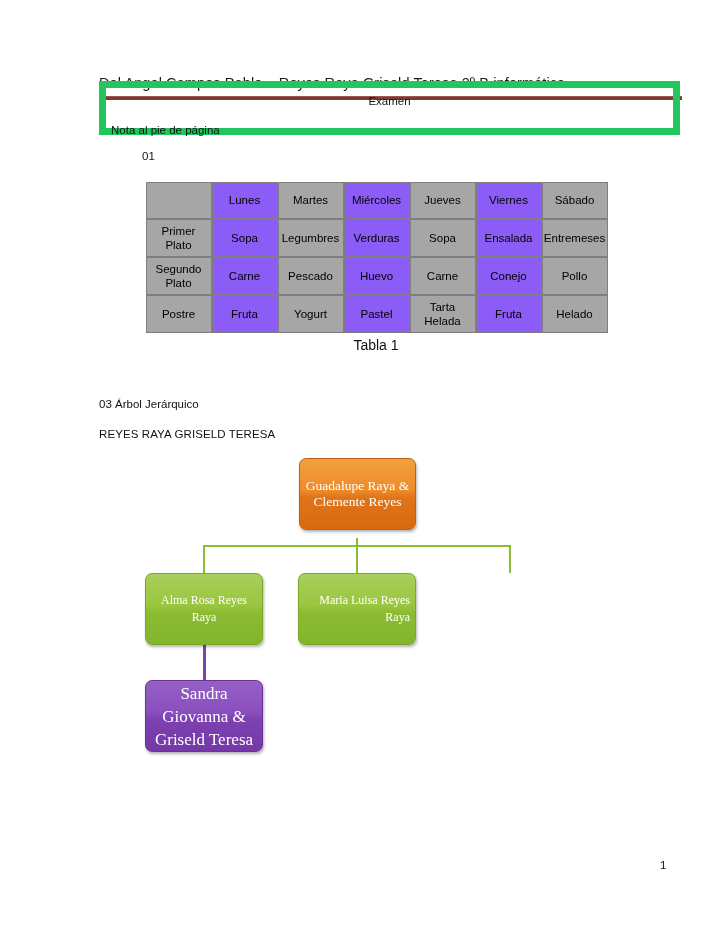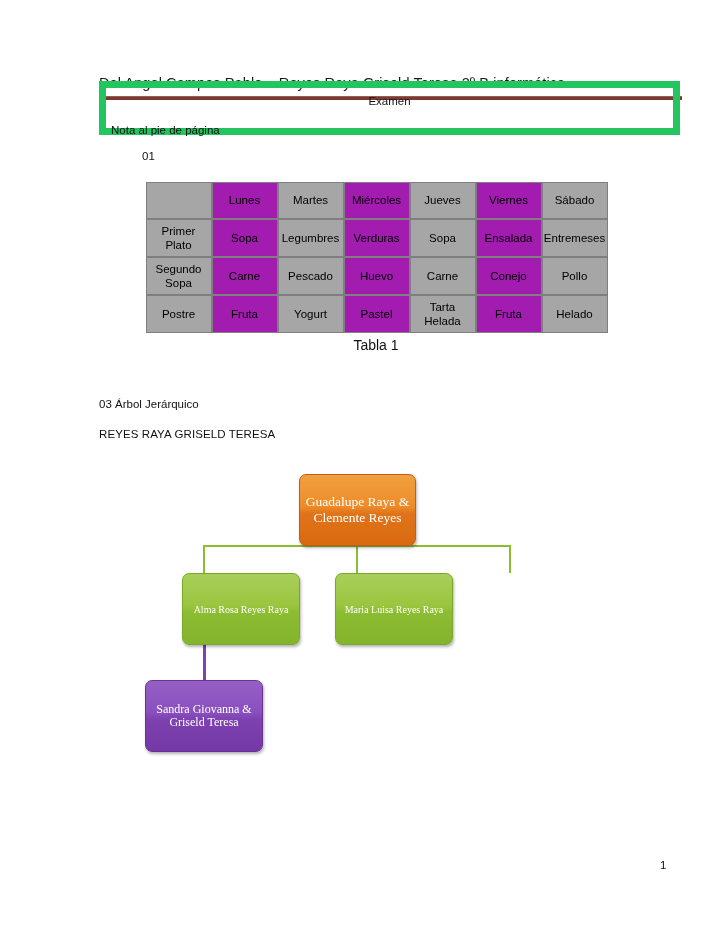--- a/index.html
+++ b/index.html
@@ -94,21 +94,21 @@
     outline-offset: -1px;
     font-size: 11.5px;
     line-height: 14px;
     text-align: center;
     vertical-align: middle;
     color: #000;
     padding: 2px 1px;
     box-sizing: border-box;
   }
   table.menu-table td.gray   { background: #a6a6a6; }
-  table.menu-table td.yellow { background: #a21caf; }
+  table.menu-table td.yellow { background: #8b5cf6; }
   table.menu-table tr.row-head td { height: 37px; }
   table.menu-table tr.row-body td { height: 38px; }
   
   table.menu-table col.c0 { width: 66px; }
   table.menu-table col.c1 { width: 66px; }
   table.menu-table col.c2 { width: 66px; }
   table.menu-table col.c3 { width: 66px; }
   table.menu-table col.c4 { width: 66px; }
   table.menu-table col.c5 { width: 66px; }
   table.menu-table col.c6 { width: 66px; }
@@ -171,29 +171,28 @@
   }
   .node.orange {
     background: linear-gradient(to bottom, #f0a040 0%, #ee8b28 45%, #e0741a 55%, #d9690f 100%);
     border: 1px solid #c25f10;
     font-size: 13.5px;
     line-height: 16px;
   }
   .node.green {
     background: linear-gradient(to bottom, #a8cf5a 0%, #9ac63f 45%, #8cbc32 55%, #84b42c 100%);
     border: 1px solid #7ba82a;
-    font-size: 10px;
+    font-size: 12px;
     line-height: 17px;
-    margin-left: 37px;
   }
   .node.purple {
     background: linear-gradient(to bottom, #9560c4 0%, #8a4fbe 45%, #7d41b0 55%, #7439a6 100%);
     border: 1px solid #6c3397;
-    font-size: 12px;
-    line-height: 13px;
+    font-size: 17px;
+    line-height: 23px;
   }
   .connector {
     position: absolute;
     z-index: 1;
   }
   .connector.green-line { background: #8cbc32; }
   .connector.purple-line { background: #7d41b0; }
 
   
   #page-number {
@@ -246,21 +245,21 @@
         <td class="gray">Primer Plato</td>
         <td class="yellow">Sopa</td>
         <td class="gray">Legumbres</td>
         <td class="yellow">Verduras</td>
         <td class="gray">Sopa</td>
         <td class="yellow">Ensalada</td>
         <td class="gray">Entremeses</td>
       </tr>
 
       <tr class="row-body">
-        <td class="gray">Segundo Sopa</td>
+        <td class="gray">Segundo Plato</td>
         <td class="yellow">Carne</td>
         <td class="gray">Pescado</td>
         <td class="yellow">Huevo</td>
         <td class="gray">Carne</td>
         <td class="yellow">Conejo</td>
         <td class="gray">Pollo</td>
       </tr>
 
       <tr class="row-body">
         <td class="gray">Postre</td>
@@ -287,29 +286,29 @@
   <div class="connector green-line" style="left:203px; top:105px; width:308px; height:2px;"></div>
 
   <div class="connector green-line" style="left:203px; top:105px; width:2px; height:28px;"></div>
 
   <div class="connector green-line" style="left:356px; top:105px; width:2px; height:28px;"></div>
 
   <div class="connector green-line" style="left:509px; top:105px; width:2px; height:28px;"></div>
 
   <div class="connector purple-line" style="left:203px; top:205px; width:3px; height:36px;"></div>
 
-  <div class="node orange" style="left:299px; top:458px; width:117px; height:72px; top:18px;margin-top:16px;">
+  <div class="node orange" style="left:299px; top:458px; width:117px; height:72px; top:18px;">
     <span class="node-label">Guadalupe Raya &amp; Clemente Reyes</span>
   </div>
 
   <div class="node green" style="left:145px; top:133px; width:118px; height:72px;">
     <span class="node-label">Alma Rosa Reyes Raya</span>
   </div>
 
-  <div class="node green" style="left:298px; top:133px; width:118px; height:72px;">
+  <div class="node green" style="left:298px; top:133px; width:118px; height:72px;text-align:right;">
     <span class="node-label">Maria Luisa Reyes Raya</span>
   </div>
 
 
   <div class="node purple" style="left:145px; top:240px; width:118px; height:72px;">
     <span class="node-label">Sandra Giovanna &amp; Griseld Teresa</span>
   </div>
 </div>
 
 <div id="page-number">1</div>

